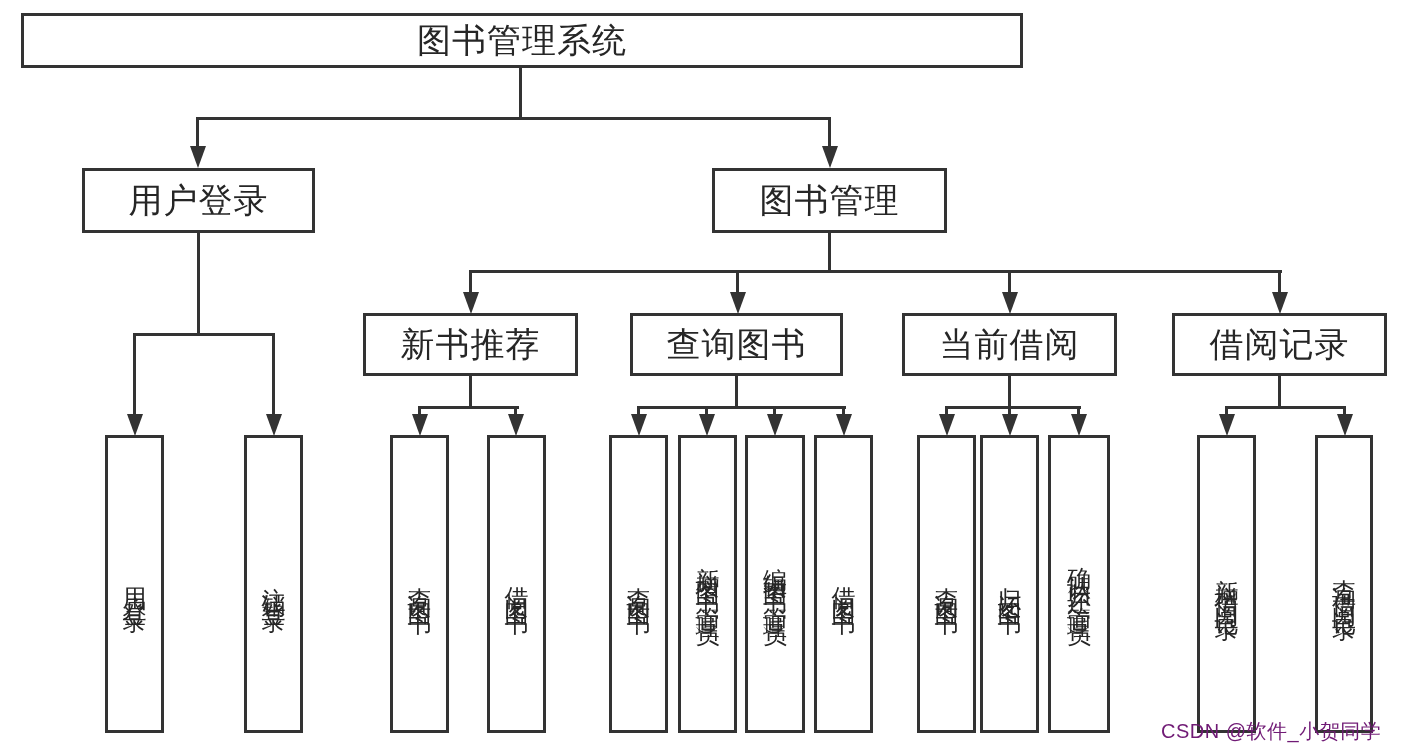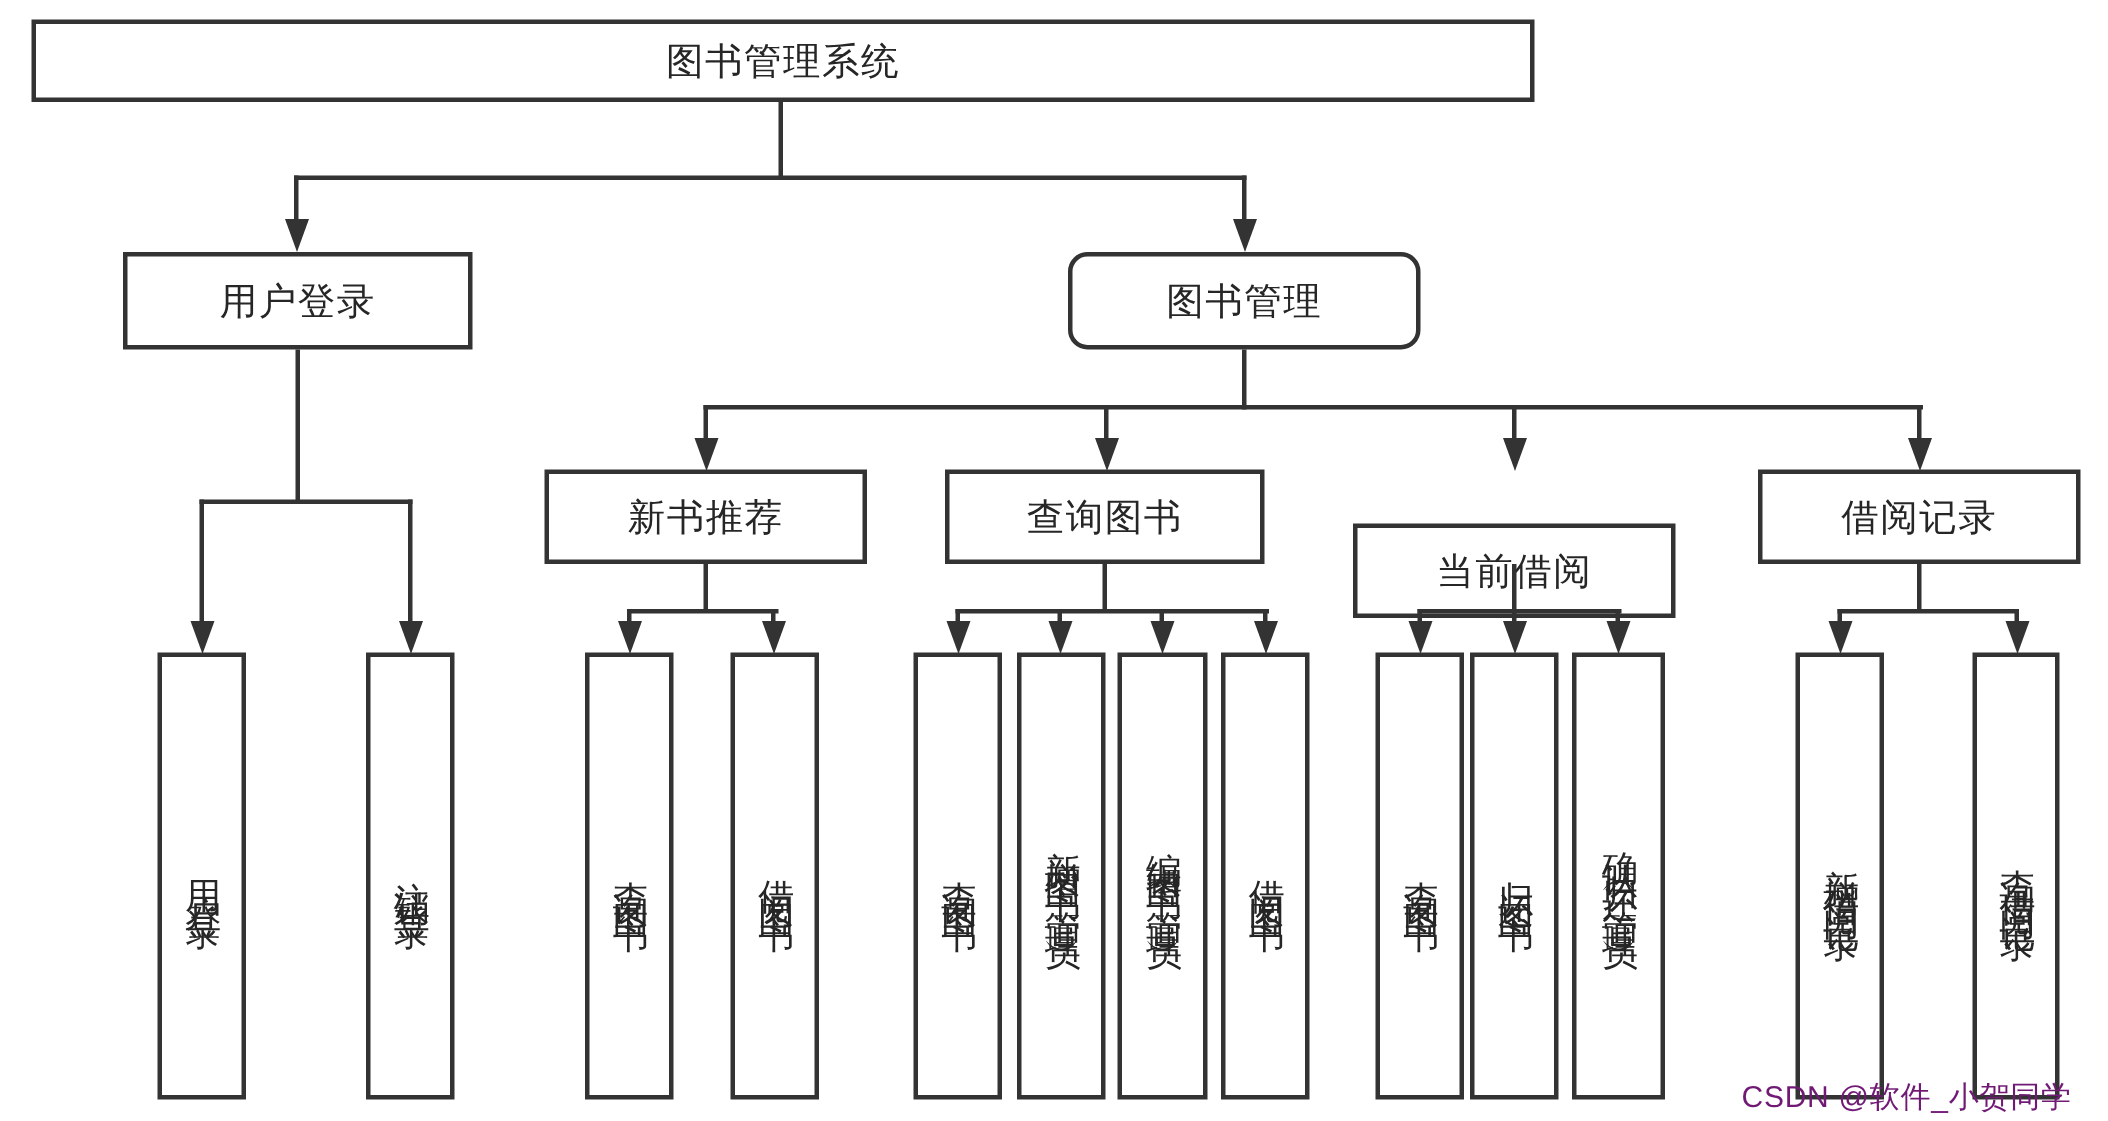--- a/index.html
+++ b/index.html
@@ -14,21 +14,21 @@
   .node {
     position: absolute;
     box-sizing: border-box;
     border: 3px solid #333333;
     background: #ffffff;
     display: flex;
     align-items: center;
     justify-content: center;
     color: #262626;
   }
-  .hnode { font-size: 25px; letter-spacing: 1px; white-space: nowrap; }
+  .hnode { font-size: 34px; letter-spacing: 1px; white-space: nowrap; }
   .vnode { top: 435px; height: 298px; }
   .vtext {
     writing-mode: vertical-rl;
     text-orientation: mixed;
     font-size: 24px;
     line-height: 1;
     letter-spacing: 8px;
     color: #262626;
     white-space: nowrap;
   }
@@ -55,31 +55,31 @@
 
 <div id="canvas">
 
   <div class="node hnode" style="left:21px; top:13px; width:1002px; height:55px;">
     <span>图书管理系统</span>
   </div>
 
   <div class="node hnode" style="left:82px; top:168px; width:233px; height:65px;">
     <span>用户登录</span>
   </div>
-  <div class="node hnode" style="left:712px; top:168px; width:235px; height:65px;border-radius:13px;">
+  <div class="node hnode" style="left:712px; top:168px; width:235px; height:65px;">
     <span>图书管理</span>
   </div>
 
   <div class="node hnode" style="left:363px; top:313px; width:215px; height:63px;">
     <span>新书推荐</span>
   </div>
   <div class="node hnode" style="left:630px; top:313px; width:213px; height:63px;">
     <span>查询图书</span>
   </div>
-  <div class="node hnode" style="left:902px; top:313px; width:215px; height:63px;margin-top:36px;">
+  <div class="node hnode" style="left:902px; top:313px; width:215px; height:63px;">
     <span>当前借阅</span>
   </div>
   <div class="node hnode" style="left:1172px; top:313px; width:215px; height:63px;">
     <span>借阅记录</span>
   </div>
 
   <div class="node vnode" style="left:105px; width:59px;">
     <span class="vtext">用户登录</span>
   </div>
   <div class="node vnode" style="left:244px; width:59px;">

